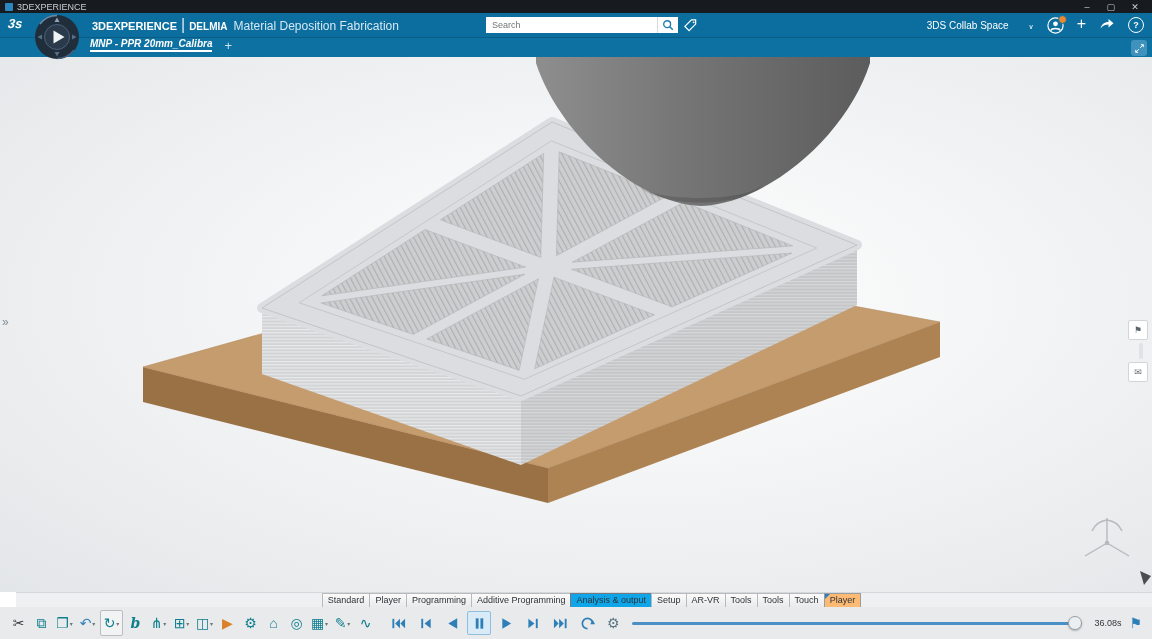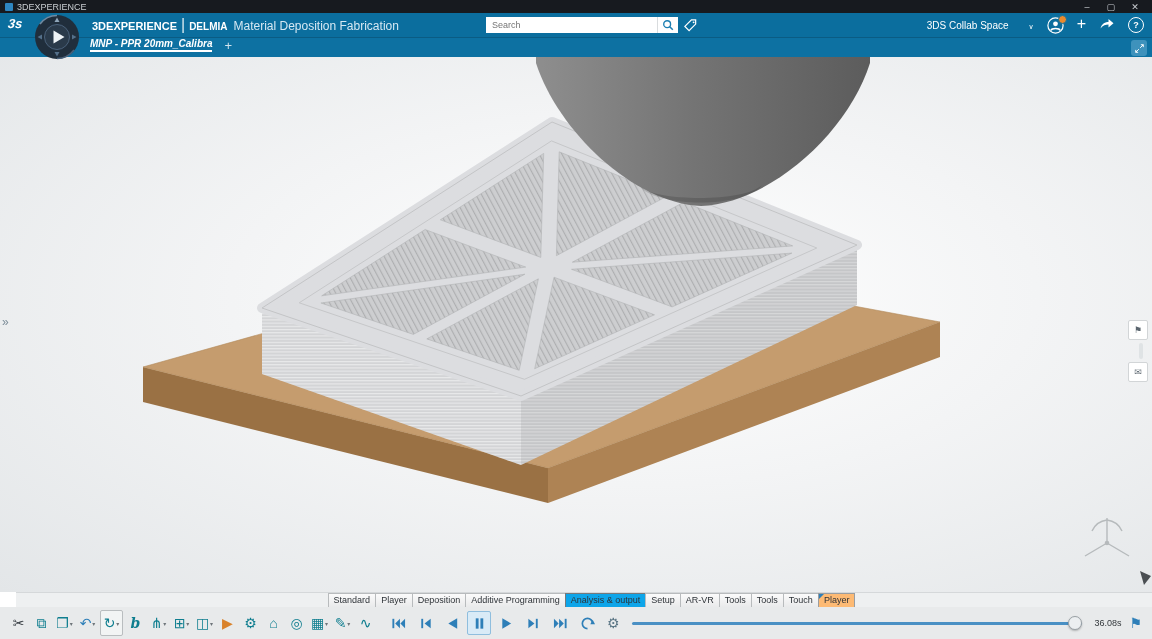--- a/index.html
+++ b/index.html
@@ -258,21 +258,21 @@
 
   <span class="vexpand">»</span>
   <div class="side-scroll"></div>
 <div class="side-btn" style="top: 263px;">⚑</div>
     <div class="side-btn" style="top: 305px;">✉</div>
   </div>
 
 <div class="ribbon" id="ribbon-tabs">
     <div class="rtab">Standard</div>
     <div class="rtab">Player</div>
-    <div class="rtab">Deposition</div>
+    <div class="rtab">Programming</div>
     <div class="rtab">Additive Programming</div>
     <div class="rtab hl">Analysis &amp; output</div>
     <div class="rtab">Setup</div>
     <div class="rtab">AR-VR</div>
     <div class="rtab">Tools</div>
     <div class="rtab">Tools</div>
     <div class="rtab">Touch</div>
     <div class="rtab active">Player</div>
   </div>
 

